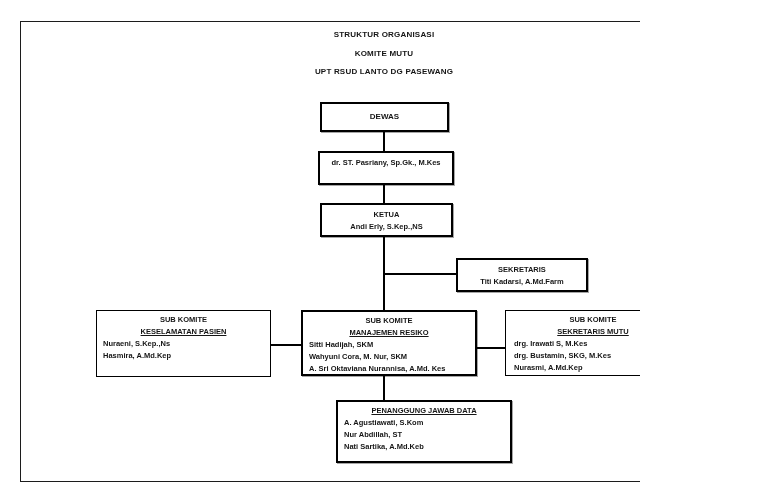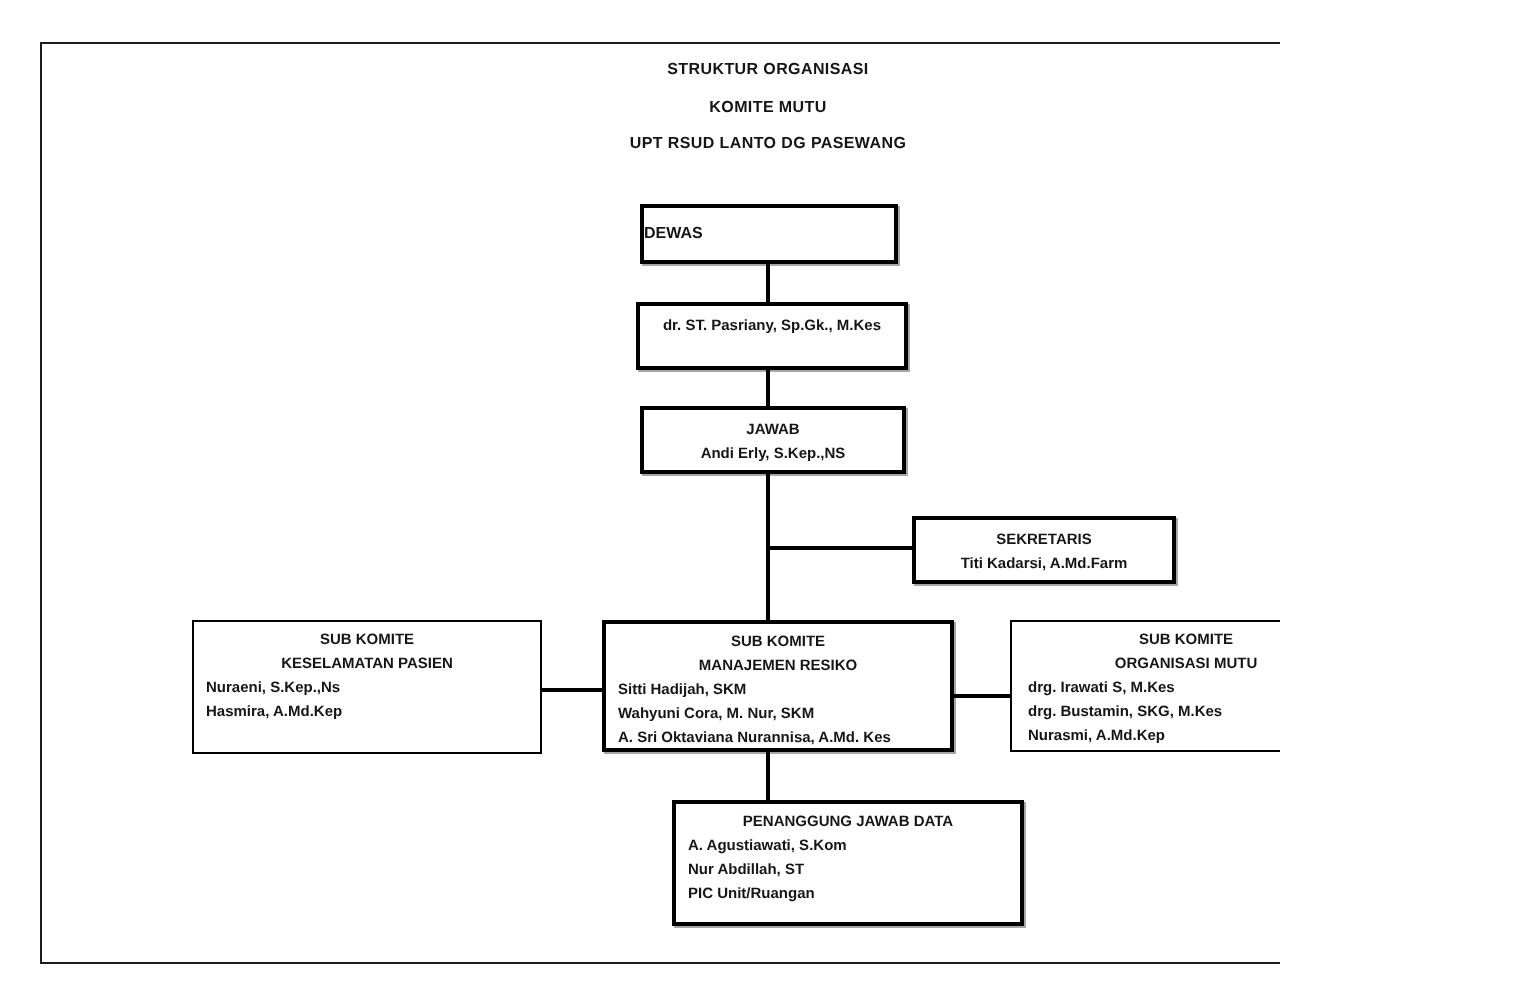--- a/index.html
+++ b/index.html
@@ -35,23 +35,23 @@
     box-sizing: border-box;
     background: #ffffff;
     border: 2px solid #000000;
     box-shadow: 1px 1px 0 rgba(0,0,0,0.35);
     text-align: center;
     font-size: 7.5px;
     line-height: 12px;
   }
   .node.thin { border-width: 1px; box-shadow: none; }
   .node .hdr { text-align: center; }
-  .node .hdr.u, .node .sub-u { }
+  .node .hdr.u, .node .sub-u { text-decoration: underline; }
   .node .members { text-align: left; padding-left: 6px; }
-  .node.single { display: flex; align-items: center; justify-content: flex-start; font-size: 8px; }
+  .node.single { display: flex; align-items: center; justify-content: center; font-size: 8px; }
   .node.duo { padding-top: 4px; }
   .node.multi { padding-top: 3px; }
   .conn { position: absolute; background: #000000; }
 </style>
 </head>
 <body>
 
 <div class="canvas">
   <div class="frame"></div>
 
@@ -71,21 +71,21 @@
 
   <div class="node single" style="left:320px; top:102px; width:129px; height:30px;">
     <span>DEWAS</span>
   </div>
 
   <div class="node duo" style="left:318px; top:151px; width:136px; height:34px;">
     <div>dr. ST. Pasriany, Sp.Gk., M.Kes</div>
   </div>
 
   <div class="node duo" style="left:320px; top:203px; width:133px; height:34px;">
-    <div class="hdr">JAWAB</div>
+    <div class="hdr">KETUA</div>
     <div>Andi Erly, S.Kep.,NS</div>
   </div>
 
   <div class="node duo" style="left:456px; top:258px; width:132px; height:34px;">
     <div class="hdr">SEKRETARIS</div>
     <div>Titi Kadarsi, A.Md.Farm</div>
   </div>
 
   <div class="node thin multi" style="left:96px; top:310px; width:175px; height:67px;">
     <div class="hdr">SUB KOMITE</div>
@@ -101,29 +101,29 @@
     <div class="hdr u">MANAJEMEN RESIKO</div>
     <div class="members">
       <div>Sitti Hadijah, SKM</div>
       <div>Wahyuni Cora, M. Nur, SKM</div>
       <div>A. Sri Oktaviana Nurannisa, A.Md. Kes</div>
     </div>
   </div>
 
   <div class="node thin multi" style="left:505px; top:310px; width:176px; height:66px;">
     <div class="hdr">SUB KOMITE</div>
-    <div class="hdr u">ORGANISASI MUTU</div>
+    <div class="hdr u">SEKRETARIS MUTU</div>
     <div class="members" style="padding-left:8px;">
       <div>drg. Irawati S, M.Kes</div>
       <div>drg. Bustamin, SKG, M.Kes</div>
       <div>Nurasmi, A.Md.Kep</div>
     </div>
   </div>
 
   <div class="node multi" style="left:301px; top:400px; width:176px; height:63px;margin-left:35px;">
     <div class="hdr u">PENANGGUNG JAWAB DATA</div>
     <div class="members">
       <div>A. Agustiawati, S.Kom</div>
       <div>Nur Abdillah, ST</div>
-      <div>PIC Unit/Ruangan</div>
+      <div>Nati Sartika, A.Md.Keb</div>
     </div>
   </div>
 </div>
 
 </body></html>

